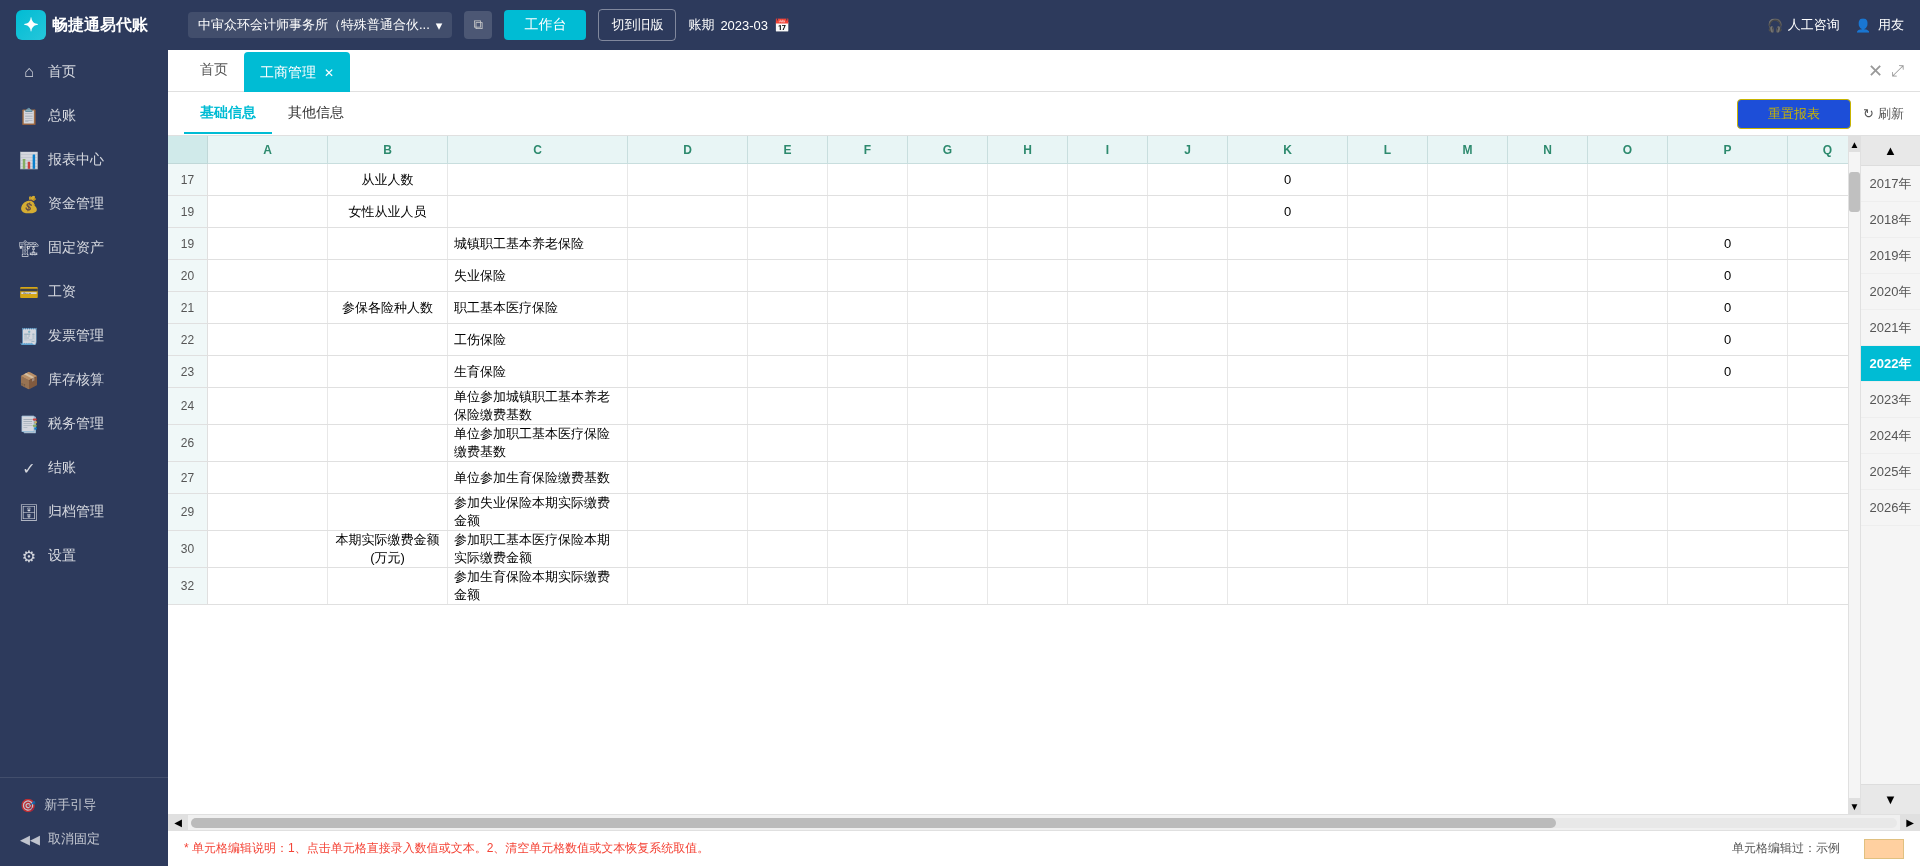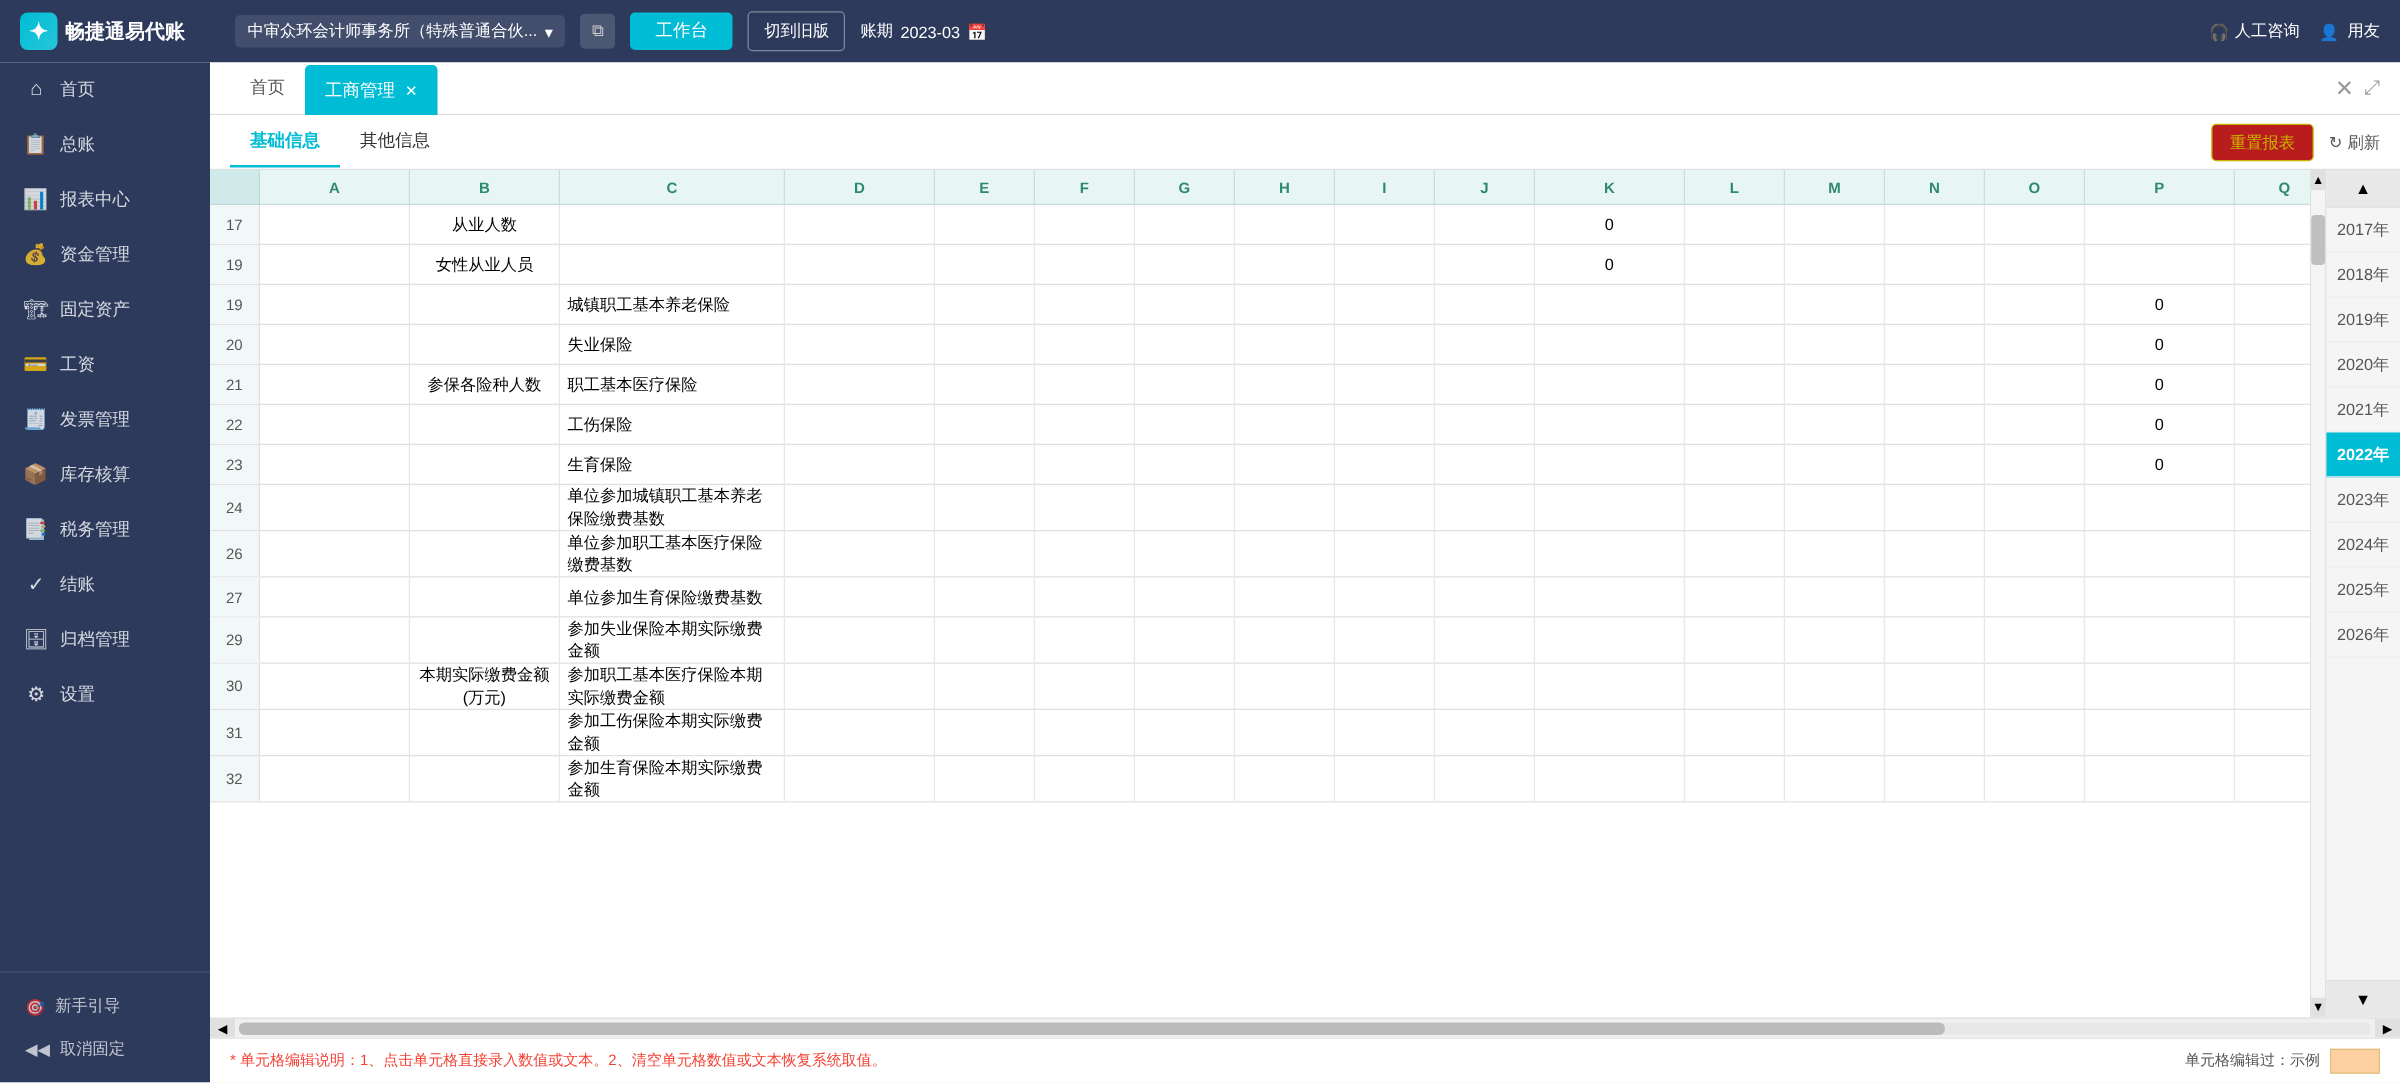--- a/index.html
+++ b/index.html
@@ -47,21 +47,21 @@
     .tab-expand-btn { background: none; border: none; cursor: pointer; font-size: 16px; color: #999; }
 
     
     .page-content { flex: 1; background: #fff; margin: 0; overflow: hidden; display: flex; flex-direction: column; }
 
     
     .sub-tabs { display: flex; align-items: center; padding: 0 16px; border-bottom: 1px solid #e0e0e0; background: #fff; height: 44px; }
     .sub-tab { padding: 10px 16px; cursor: pointer; font-size: 14px; color: #333; border-bottom: 2px solid transparent; }
     .sub-tab.active { color: #00bcd4; border-bottom: 2px solid #00bcd4; font-weight: bold; }
     .sub-tab-actions { margin-left: auto; display: flex; gap: 12px; align-items: center; }
-    .reset-report-btn { border: 1px solid #c8b400; color: #c8b400; background: #b91c1c; border-radius: 4px; padding: 5px 14px; cursor: pointer; font-size: 13px; }
+    .reset-report-btn { border: 1px solid #c8b400; color: #c8b400; background: #1d4ed8; border-radius: 4px; padding: 5px 30px; cursor: pointer; font-size: 13px; }
     .refresh-btn { background: none; border: none; color: #555; cursor: pointer; font-size: 13px; display: flex; align-items: center; gap: 4px; }
 
     
     .spreadsheet-wrapper { flex: 1; overflow: hidden; display: flex; flex-direction: column; position: relative; }
 
     
     .col-header-row { display: flex; position: sticky; top: 0; z-index: 10; background: #e8f5f5; }
     .row-num-header { width: 40px; min-width: 40px; height: 28px; background: #d0eaea; border-right: 1px solid #c0d8d8; border-bottom: 1px solid #c0d8d8; display: flex; align-items: center; justify-content: center; font-size: 12px; color: #555; position: sticky; left: 0; z-index: 11; }
 
     .col-header { height: 28px; display: flex; align-items: center; justify-content: center; font-size: 12px; color: #2d8a6e; font-weight: bold; border-right: 1px solid #c8dede; border-bottom: 1px solid #c8dede; background: #e8f5f5; flex-shrink: 0; }
@@ -82,21 +82,21 @@
     
     .bottom-scrollbar { height: 16px; background: #f0f0f0; display: flex; align-items: center; border-top: 1px solid #e0e0e0; }
     .scroll-left-btn { width: 20px; height: 16px; background: #e0e0e0; display: flex; align-items: center; justify-content: center; cursor: pointer; font-size: 10px; }
     .scroll-track { flex: 1; height: 10px; background: #e8e8e8; margin: 3px; border-radius: 5px; }
     .scroll-thumb { width: 80%; height: 10px; background: #bbb; border-radius: 5px; }
     .scroll-right-btn { width: 20px; height: 16px; background: #e0e0e0; display: flex; align-items: center; justify-content: center; cursor: pointer; font-size: 10px; }
 
     
     .bottom-hint { height: 36px; background: #fff; border-top: 1px solid #e0e0e0; display: flex; align-items: center; padding: 0 16px; gap: 8px; font-size: 12px; }
     .hint-text { color: #f44336; }
-    .hint-right { margin-left: auto; display: flex; align-items: center; gap: 8px; color: #555; }
+    .hint-right { margin-left: auto; display: flex; align-items: center; gap: 24px; color: #555; }
     .hint-sample { width: 40px; height: 20px; background: #ffd0a0; border: 1px solid #e0c080; }
 
     
     .v-scrollbar { width: 12px; background: #f0f0f0; border-left: 1px solid #e0e0e0; display: flex; flex-direction: column; }
     .v-scroll-up { height: 16px; background: #e0e0e0; display: flex; align-items: center; justify-content: center; cursor: pointer; font-size: 10px; }
     .v-scroll-track { flex: 1; background: #f5f5f5; position: relative; }
     .v-scroll-thumb { width: 100%; height: 40px; background: #c0c0c0; border-radius: 3px; position: absolute; top: 20px; }
     .v-scroll-down { height: 16px; background: #e0e0e0; display: flex; align-items: center; justify-content: center; cursor: pointer; font-size: 10px; }
     .spreadsheet-grid { flex: 1; overflow: auto; }
   </style>
@@ -489,40 +489,20 @@
                   <div class="cell" style="width: 80px; min-width: 80px; justify-content: center; text-align: center;"></div>
                   <div class="cell" style="width: 120px; min-width: 120px; justify-content: center; text-align: center;"></div>
                   <div class="cell" style="width: 80px; min-width: 80px; justify-content: center; text-align: center;"></div>
                   <div class="cell" style="width: 80px; min-width: 80px; justify-content: center; text-align: center;"></div>
                   <div class="cell" style="width: 80px; min-width: 80px; justify-content: center; text-align: center;"></div>
                   <div class="cell" style="width: 80px; min-width: 80px; justify-content: center; text-align: center;"></div>
                   <div class="cell" style="width: 120px; min-width: 120px; justify-content: center; text-align: center;"></div>
                   <div class="cell" style="width: 80px; min-width: 80px; justify-content: center; text-align: center;"></div>
                 </div>
                 <div class="table-row">
-                  <div class="cell-row-num">31</div>
-                  <div class="cell" style="width: 120px; min-width: 120px; justify-content: center; text-align: center;"></div>
-                  <div class="cell" style="width: 120px; min-width: 120px; justify-content: center; text-align: center;"></div>
-                  <div class="cell" style="width: 180px; min-width: 180px; justify-content: flex-start;">参加工伤保险本期实际缴费金额</div>
-                  <div class="cell" style="width: 120px; min-width: 120px; justify-content: center; text-align: center;"></div>
-                  <div class="cell" style="width: 80px; min-width: 80px; justify-content: center; text-align: center;"></div>
-                  <div class="cell" style="width: 80px; min-width: 80px; justify-content: center; text-align: center;"></div>
-                  <div class="cell" style="width: 80px; min-width: 80px; justify-content: center; text-align: center;"></div>
-                  <div class="cell" style="width: 80px; min-width: 80px; justify-content: center; text-align: center;"></div>
-                  <div class="cell" style="width: 80px; min-width: 80px; justify-content: center; text-align: center;"></div>
-                  <div class="cell" style="width: 80px; min-width: 80px; justify-content: center; text-align: center;"></div>
-                  <div class="cell" style="width: 120px; min-width: 120px; justify-content: center; text-align: center;"></div>
-                  <div class="cell" style="width: 80px; min-width: 80px; justify-content: center; text-align: center;"></div>
-                  <div class="cell" style="width: 80px; min-width: 80px; justify-content: center; text-align: center;"></div>
-                  <div class="cell" style="width: 80px; min-width: 80px; justify-content: center; text-align: center;"></div>
-                  <div class="cell" style="width: 80px; min-width: 80px; justify-content: center; text-align: center;"></div>
-                  <div class="cell" style="width: 120px; min-width: 120px; justify-content: center; text-align: center;"></div>
-                  <div class="cell" style="width: 80px; min-width: 80px; justify-content: center; text-align: center;"></div>
-                </div>
-                <div class="table-row">
                   <div class="cell-row-num">32</div>
                   <div class="cell" style="width: 120px; min-width: 120px; justify-content: center; text-align: center;"></div>
                   <div class="cell" style="width: 120px; min-width: 120px; justify-content: center; text-align: center;"></div>
                   <div class="cell" style="width: 180px; min-width: 180px; justify-content: flex-start;">参加生育保险本期实际缴费金额</div>
                   <div class="cell" style="width: 120px; min-width: 120px; justify-content: center; text-align: center;"></div>
                   <div class="cell" style="width: 80px; min-width: 80px; justify-content: center; text-align: center;"></div>
                   <div class="cell" style="width: 80px; min-width: 80px; justify-content: center; text-align: center;"></div>
                   <div class="cell" style="width: 80px; min-width: 80px; justify-content: center; text-align: center;"></div>
                   <div class="cell" style="width: 80px; min-width: 80px; justify-content: center; text-align: center;"></div>
                   <div class="cell" style="width: 80px; min-width: 80px; justify-content: center; text-align: center;"></div>

